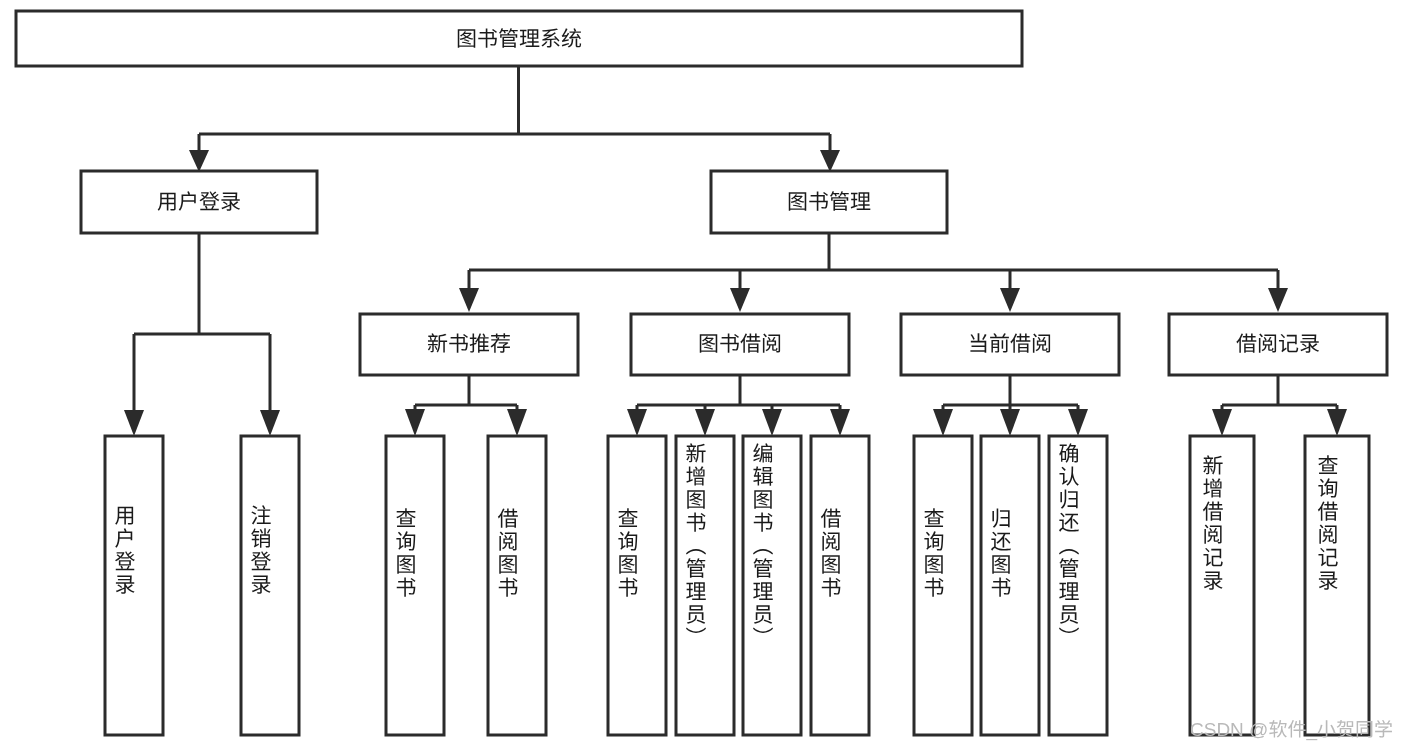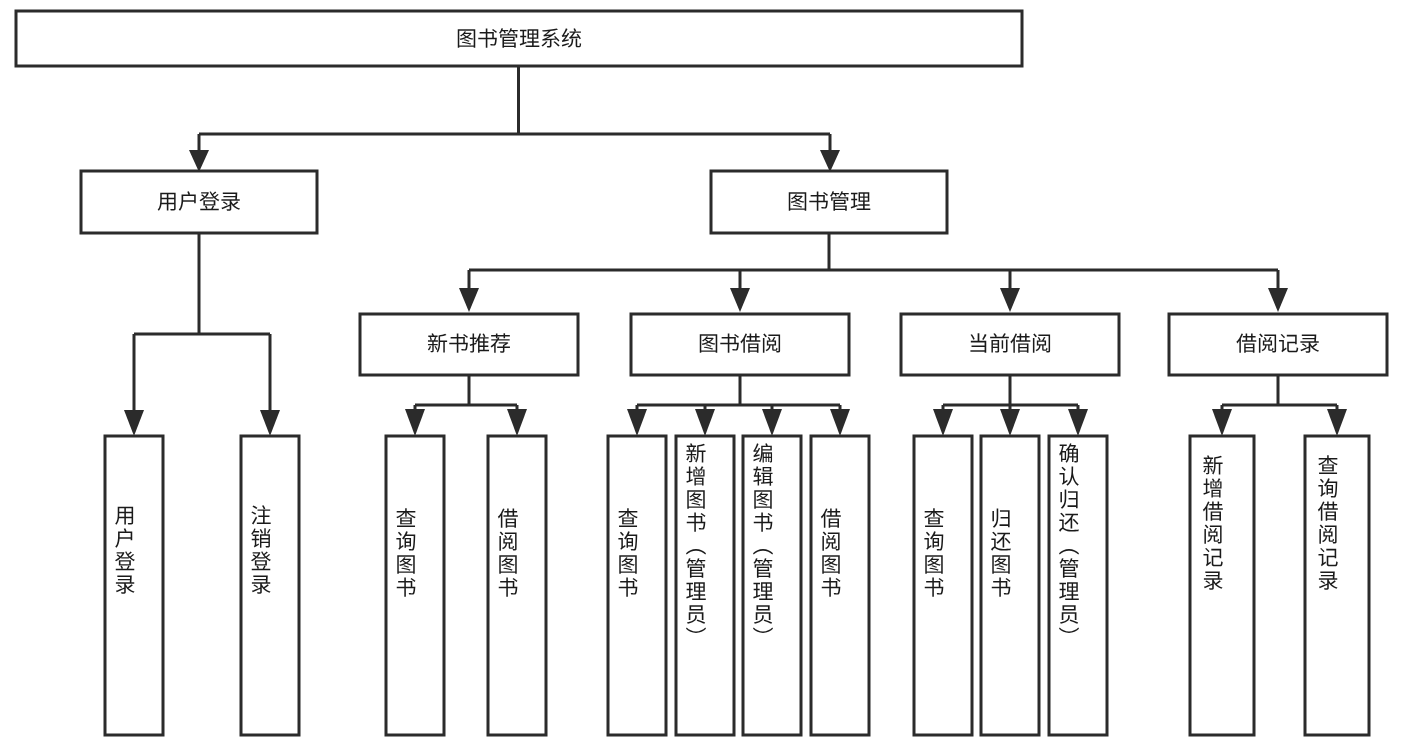--- a/index.html
+++ b/index.html
@@ -204,14 +204,15 @@
   <div class="node-label-v" style="left:751px; top:443px; height:290px;">编辑图书（管理员）</div>
   <div class="node-label-v" style="left:819px; top:508px; height:210px;">借阅图书</div>
 
   <div class="node-label-v" style="left:922px; top:508px; height:210px;">查询图书</div>
   <div class="node-label-v" style="left:989px; top:508px; height:210px;">归还图书</div>
   <div class="node-label-v" style="left:1057px; top:443px; height:290px;">确认归还（管理员）</div>
 
   <div class="node-label-v" style="left:1201px; top:455px; height:265px;">新增借阅记录</div>
   <div class="node-label-v" style="left:1316px; top:455px; height:265px;">查询借阅记录</div>
 
+  <div class="watermark" style="left:1190px; top:714px;">CSDN @软件_小贺同学</div>
 
 </div>
 
 </body></html>

